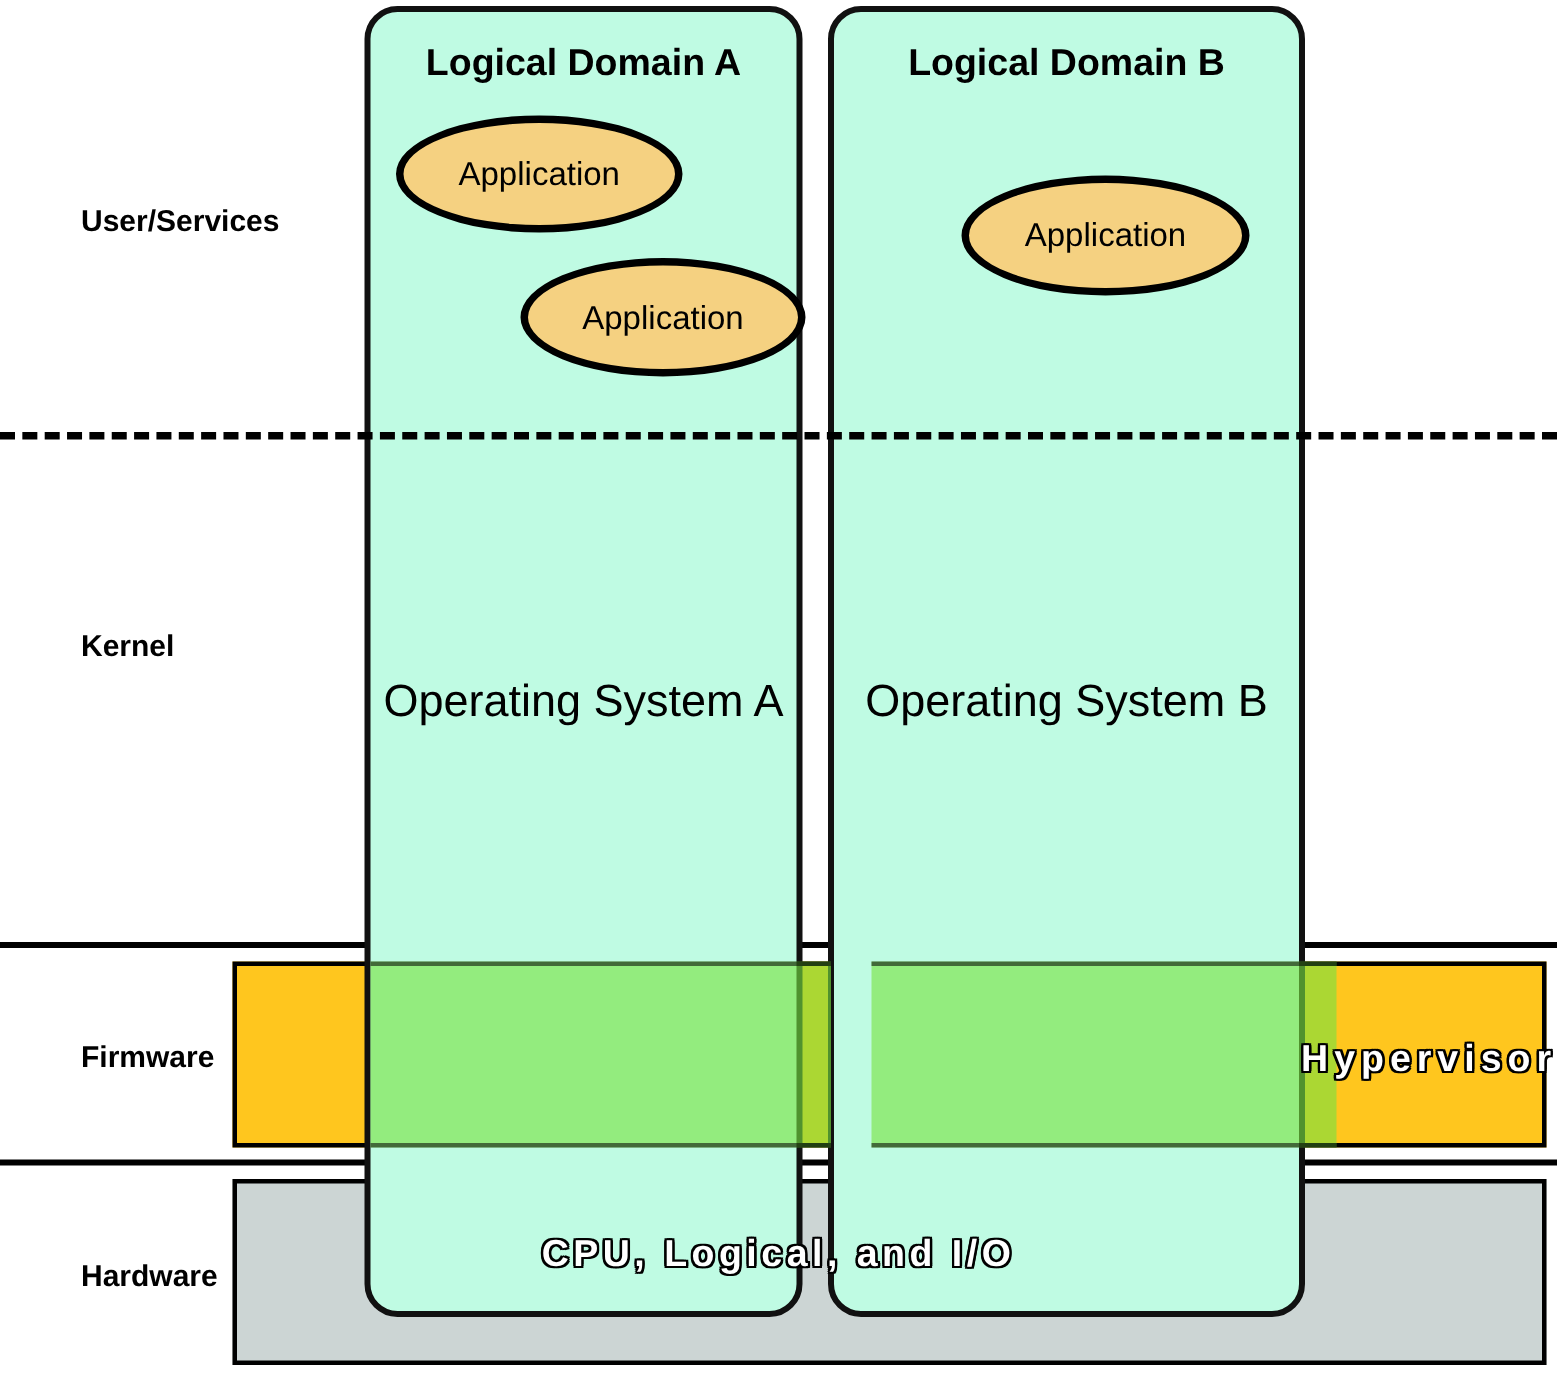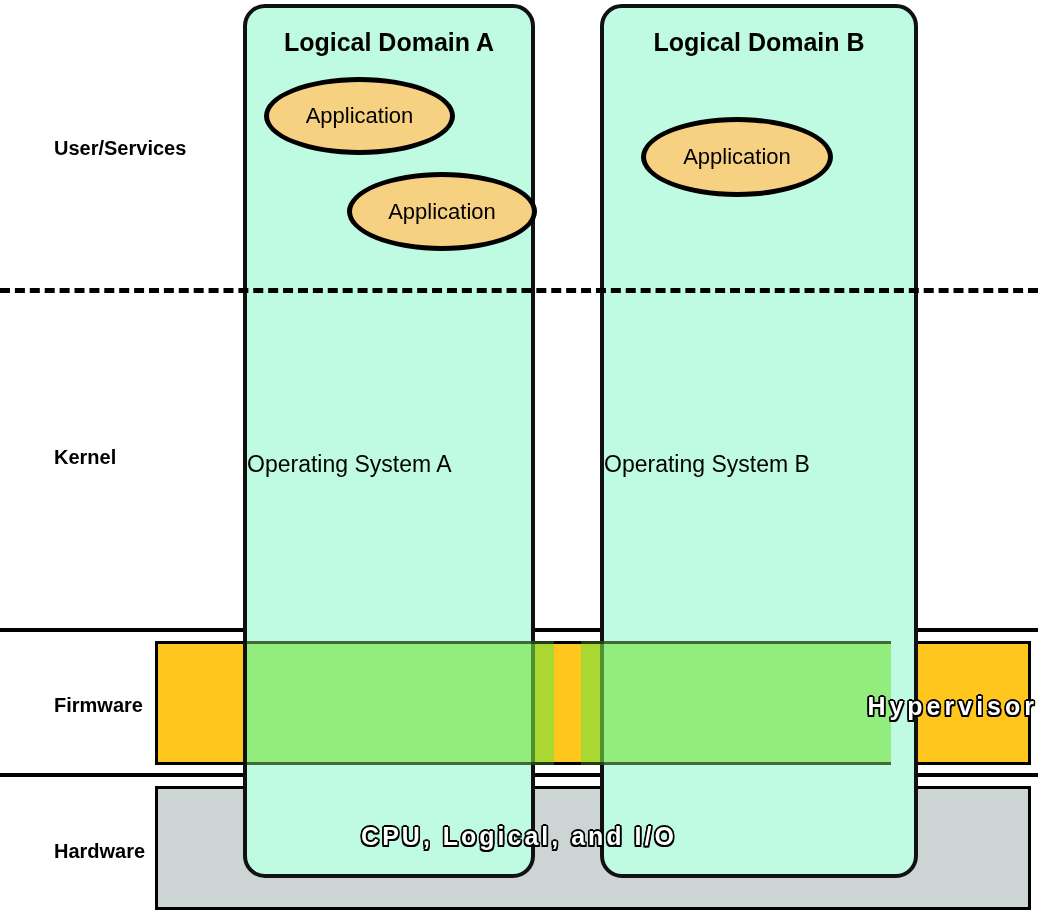--- a/index.html
+++ b/index.html
@@ -23,21 +23,21 @@
     position: absolute;
     left: 10px;
     font-weight: bold;
     font-size: 20px;
     color: #000000;
     letter-spacing: 0px;
     white-space: nowrap;
     margin-left: 44px;
   }
   #label-user     { top: 137px; }
-  #label-kernel   { top: 446px; }
+  #label-kernel   { top: 420px; }
   #label-firmware { top: 694px; }
   #label-hardware { top: 840px; }
 
   
   .hline {
     position: absolute;
     left: 0;
     width: 1038px;
     height: 0;
     border-top: 4px solid #000000;
@@ -86,40 +86,40 @@
     position: absolute;
     top: 4px;
     height: 874px;
     background: #bffbe3;
     border: 4px solid #111111;
     border-radius: 22px;
     box-sizing: border-box;
     z-index: 3;
   }
   #domain-a { left: 243px; width: 292px; }
-  #domain-b { left: 600px; width: 318px; }
+  #domain-b { left: 552px; width: 318px; }
 
   .domain-title {
     position: absolute;
     top: 20px;
     left: 0;
     right: 0;
     text-align: center;
     font-size: 25px;
     font-weight: bold;
     color: #000000;
   }
 
   .os-label {
     position: absolute;
     top: 443px;
     left: 0;
     right: 0;
-    text-align: left;
-    font-size: 23px;
+    text-align: center;
+    font-size: 30px;
     color: #000000;
   }
 
   
   .hv-strip {
     position: absolute;
     top: 641px;
     height: 124px;
     background: rgba(120, 226, 65, 0.62);
     border-top: 3px solid rgba(0,0,0,0.55);

